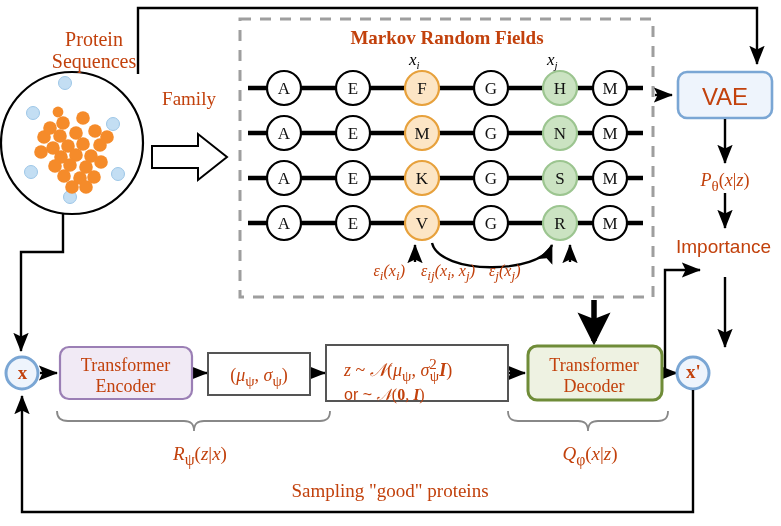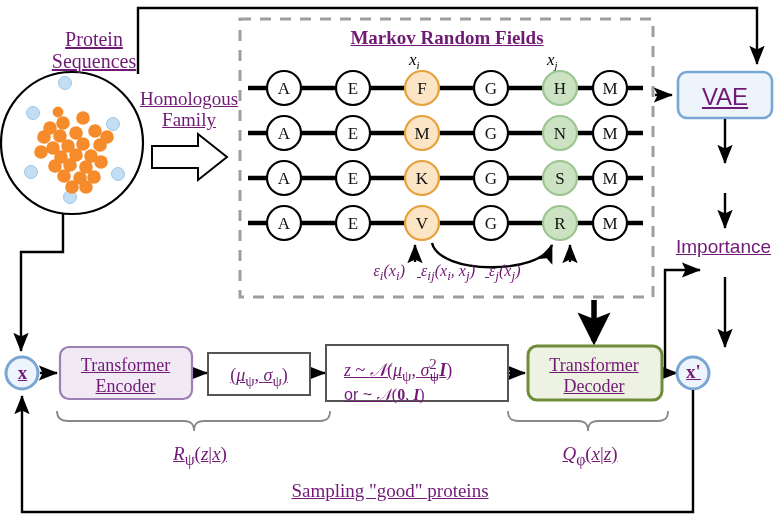--- a/index.html
+++ b/index.html
@@ -1,20 +1,20 @@
 <!DOCTYPE html>
 <html><head>
 <meta charset="utf-8">
 <style>
   html,body{margin:0;padding:0;background:#ffffff;}
   body{font-family:"Liberation Serif", serif;}
   #root{position:relative;width:781px;height:526px;overflow:hidden;background:#fff;}
   svg.layer{position:absolute;left:0;top:0;width:781px;height:526px;overflow:visible;}
 
-  .lbl{position:absolute;text-align:center;line-height:1.12;color:#701a75;white-space:nowrap;text-decoration:underline;}
+  .lbl{position:absolute;text-align:center;line-height:1.12;color:#c2410c;white-space:nowrap;}
   .serif{font-family:"Liberation Serif", serif;}
   .sans{font-family:"Liberation Sans", sans-serif;}
 
   
   #protein-caption{left:24px;top:28px;width:140px;font-size:20px;}
 
   
   #homologous-caption{left:128px;top:88px;width:122px;font-size:19px;}
 
   
@@ -252,41 +252,43 @@
       <path d="M693,390 L693,512 L22,512 L22,396" marker-end="url(#arw)"></path>
     </g>
   </svg>
 
   <div class="lbl serif" id="protein-caption">
     <div>Protein</div>
     <div>Sequences</div>
   </div>
 
   <div class="lbl serif" id="homologous-caption">
-    <div>Homologous</div>
     <div>Family</div>
   </div>
 
   <div class="lbl serif" id="mrf-title">Markov Random Fields</div>
 
   <div class="sub-label" style="left:409px;top:50px;">
     <i>x</i><sub><i>i</i></sub>
   </div>
   <div class="sub-label" style="left:547px;top:50px;">
     <i>x</i><sub><i>j</i></sub>
   </div>
 
   <div class="lbl serif eps" id="eps-row">
     <span style="margin-right:12px;">ε<sub><i>i</i></sub>(<i>x<sub>i</sub></i>)</span>
     <span style="margin-right:10px;">ε<sub><i>ij</i></sub>(<i>x<sub>i</sub></i>, <i>x<sub>j</sub></i>)</span>
     <span>ε<sub><i>j</i></sub>(<i>x<sub>j</sub></i>)</span>
   </div>
 
   <div class="lbl sans" id="vae-label">VAE</div>
 
+  <div class="lbl serif" id="ptheta">
+    <i>P</i><sub>θ</sub>(<i>x</i>|<i>z</i>)
+  </div>
 
   <div class="lbl sans" id="importance">
     <div>Importance</div>
   </div>
 
   <div class="lbl serif" id="x-label">x</div>
   <div class="lbl serif" id="xp-label">x'</div>
 
   <div class="lbl serif" id="enc-label">
     <div>Transformer</div>

